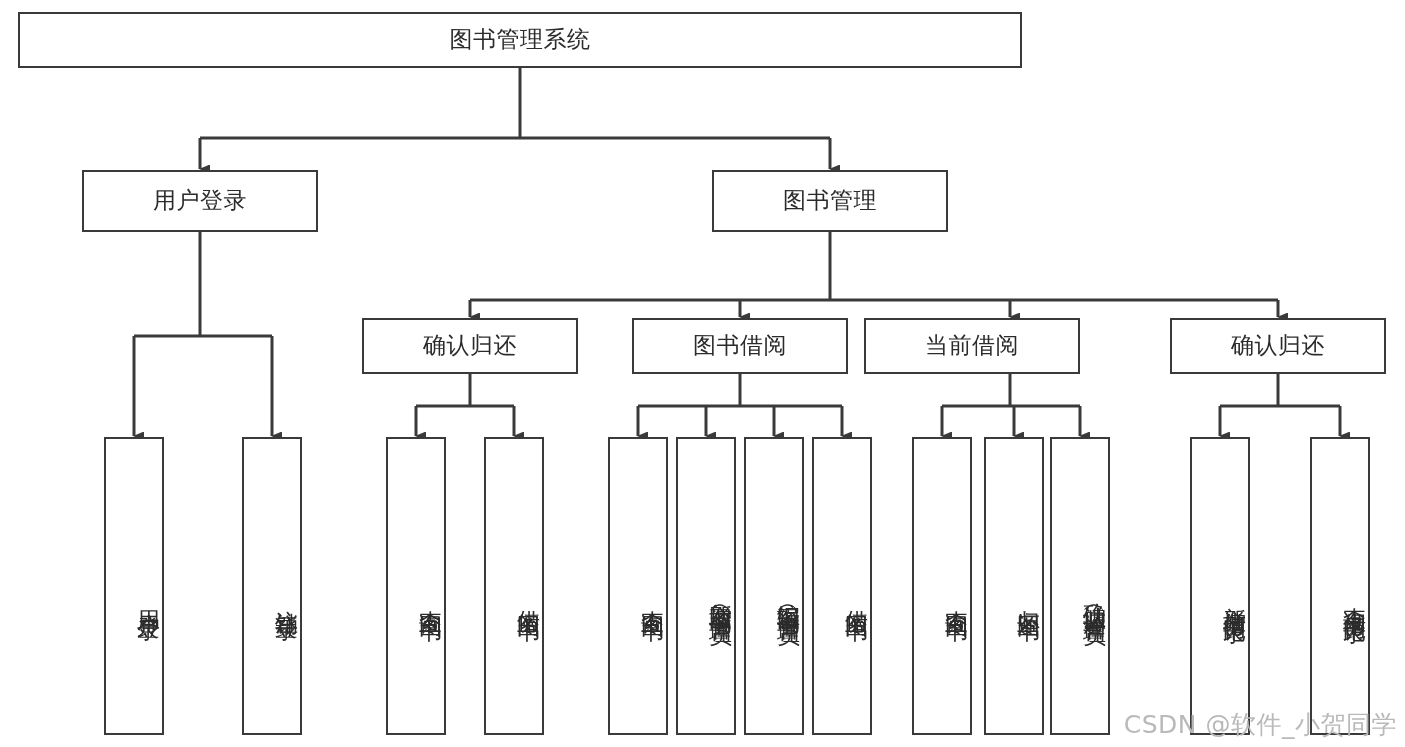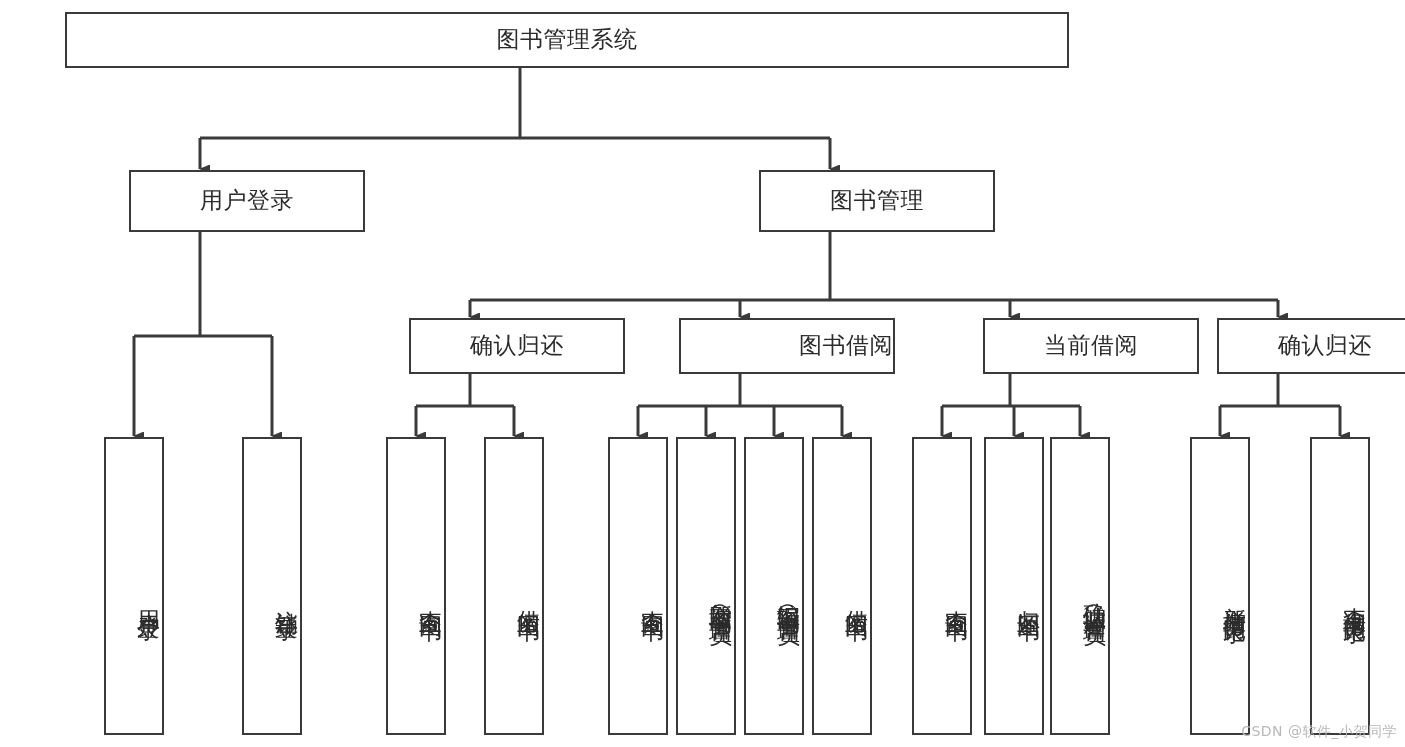--- a/index.html
+++ b/index.html
@@ -31,42 +31,41 @@
     color: #2b2b2b;
     display: flex;
     align-items: center;
     justify-content: center;
     overflow: hidden;
   }
   .node.horiz {
     font-size: 23px;
     letter-spacing: 0.5px;
     line-height: 1.1;
-    margin-left: 47px;
   }
   .node.vert {
     writing-mode: vertical-rl;
     text-orientation: upright;
     font-size: 23px;
     line-height: 1.15;
     letter-spacing: 3px;
     padding-top: 24px;
     align-items: flex-start;
     justify-content: center;
   }
   .node.vert .vlabel {
     writing-mode: vertical-rl;
     text-orientation: upright;
     white-space: nowrap;
   }
   #watermark {
     position: absolute;
     right: 8px;
     bottom: 6px;
-    font-size: 14px;
+    font-size: 25px;
     color: #b9b9b9;
     white-space: nowrap;
     letter-spacing: 0.5px;
   }
 </style>
 </head>
 <body>
 
 <div id="stage">
 
@@ -120,24 +119,24 @@
   <div class="node horiz" style="left: 82px; top: 170px; width: 236px; height: 62px;">
       <span>用户登录</span>
     </div>
   <div class="node horiz" style="left: 712px; top: 170px; width: 236px; height: 62px; font-family: Liberation Serif, serif;">
       <span>图书管理</span>
     </div>
 
   <div class="node horiz" style="left: 362px; top: 318px; width: 216px; height: 56px;">
       <span>确认归还</span>
     </div>
-  <div class="node horiz" style="left: 632px; top: 318px; width: 216px; height: 56px; justify-content: flex-end;">
+  <div class="node horiz" style="left: 632px; top: 318px; width: 216px; height: 56px;">
       <span>图书借阅</span>
     </div>
-  <div class="node horiz" style="left: 936px; top: 318px; width: 216px; height: 56px;">
+  <div class="node horiz" style="left: 864px; top: 318px; width: 216px; height: 56px;">
       <span>当前借阅</span>
     </div>
   <div class="node horiz" style="left: 1170px; top: 318px; width: 216px; height: 56px;">
       <span>确认归还</span>
     </div>
 
   <div class="node vert" style="left: 104px; top: 437px; width: 60px; height: 298px;">
       <span class="vlabel">用户登录</span>
     </div>
   <div class="node vert" style="left: 242px; top: 437px; width: 60px; height: 298px;">

